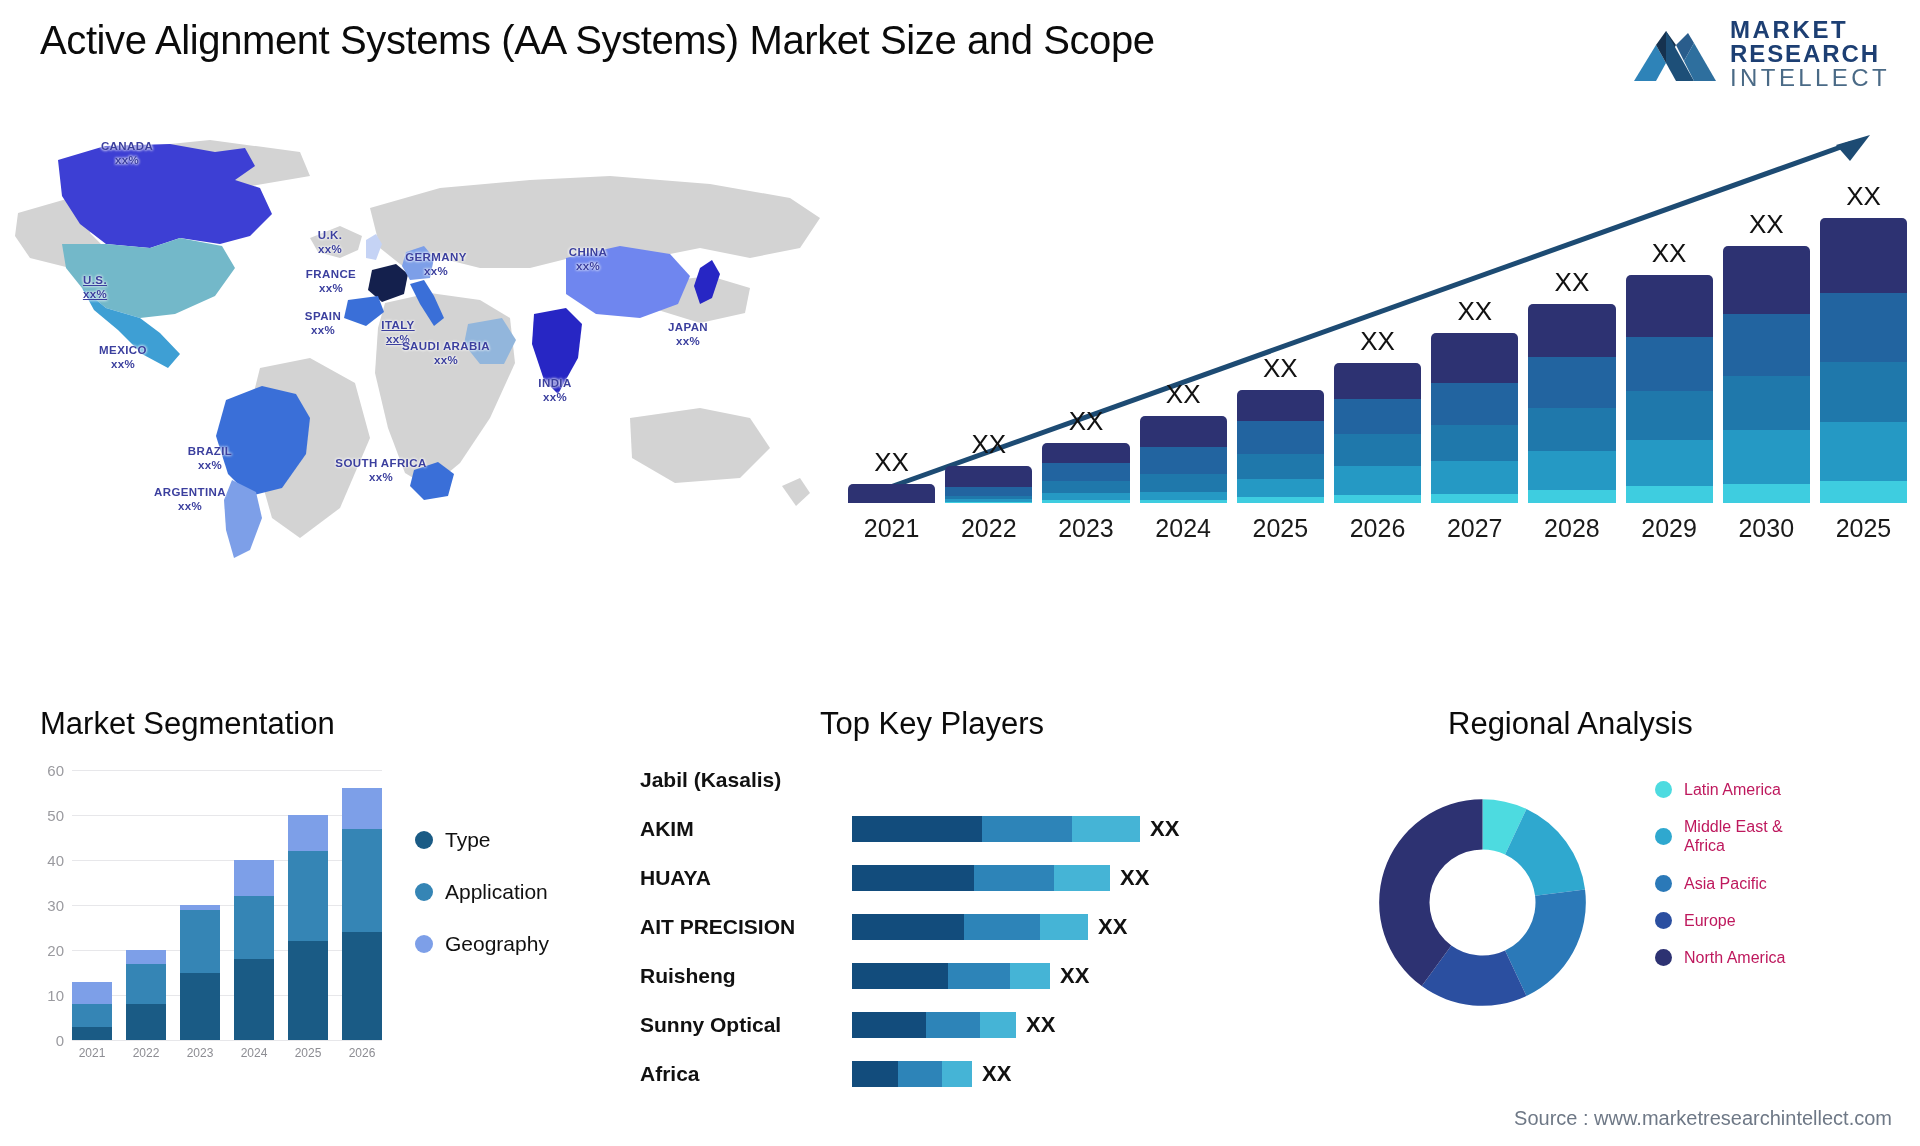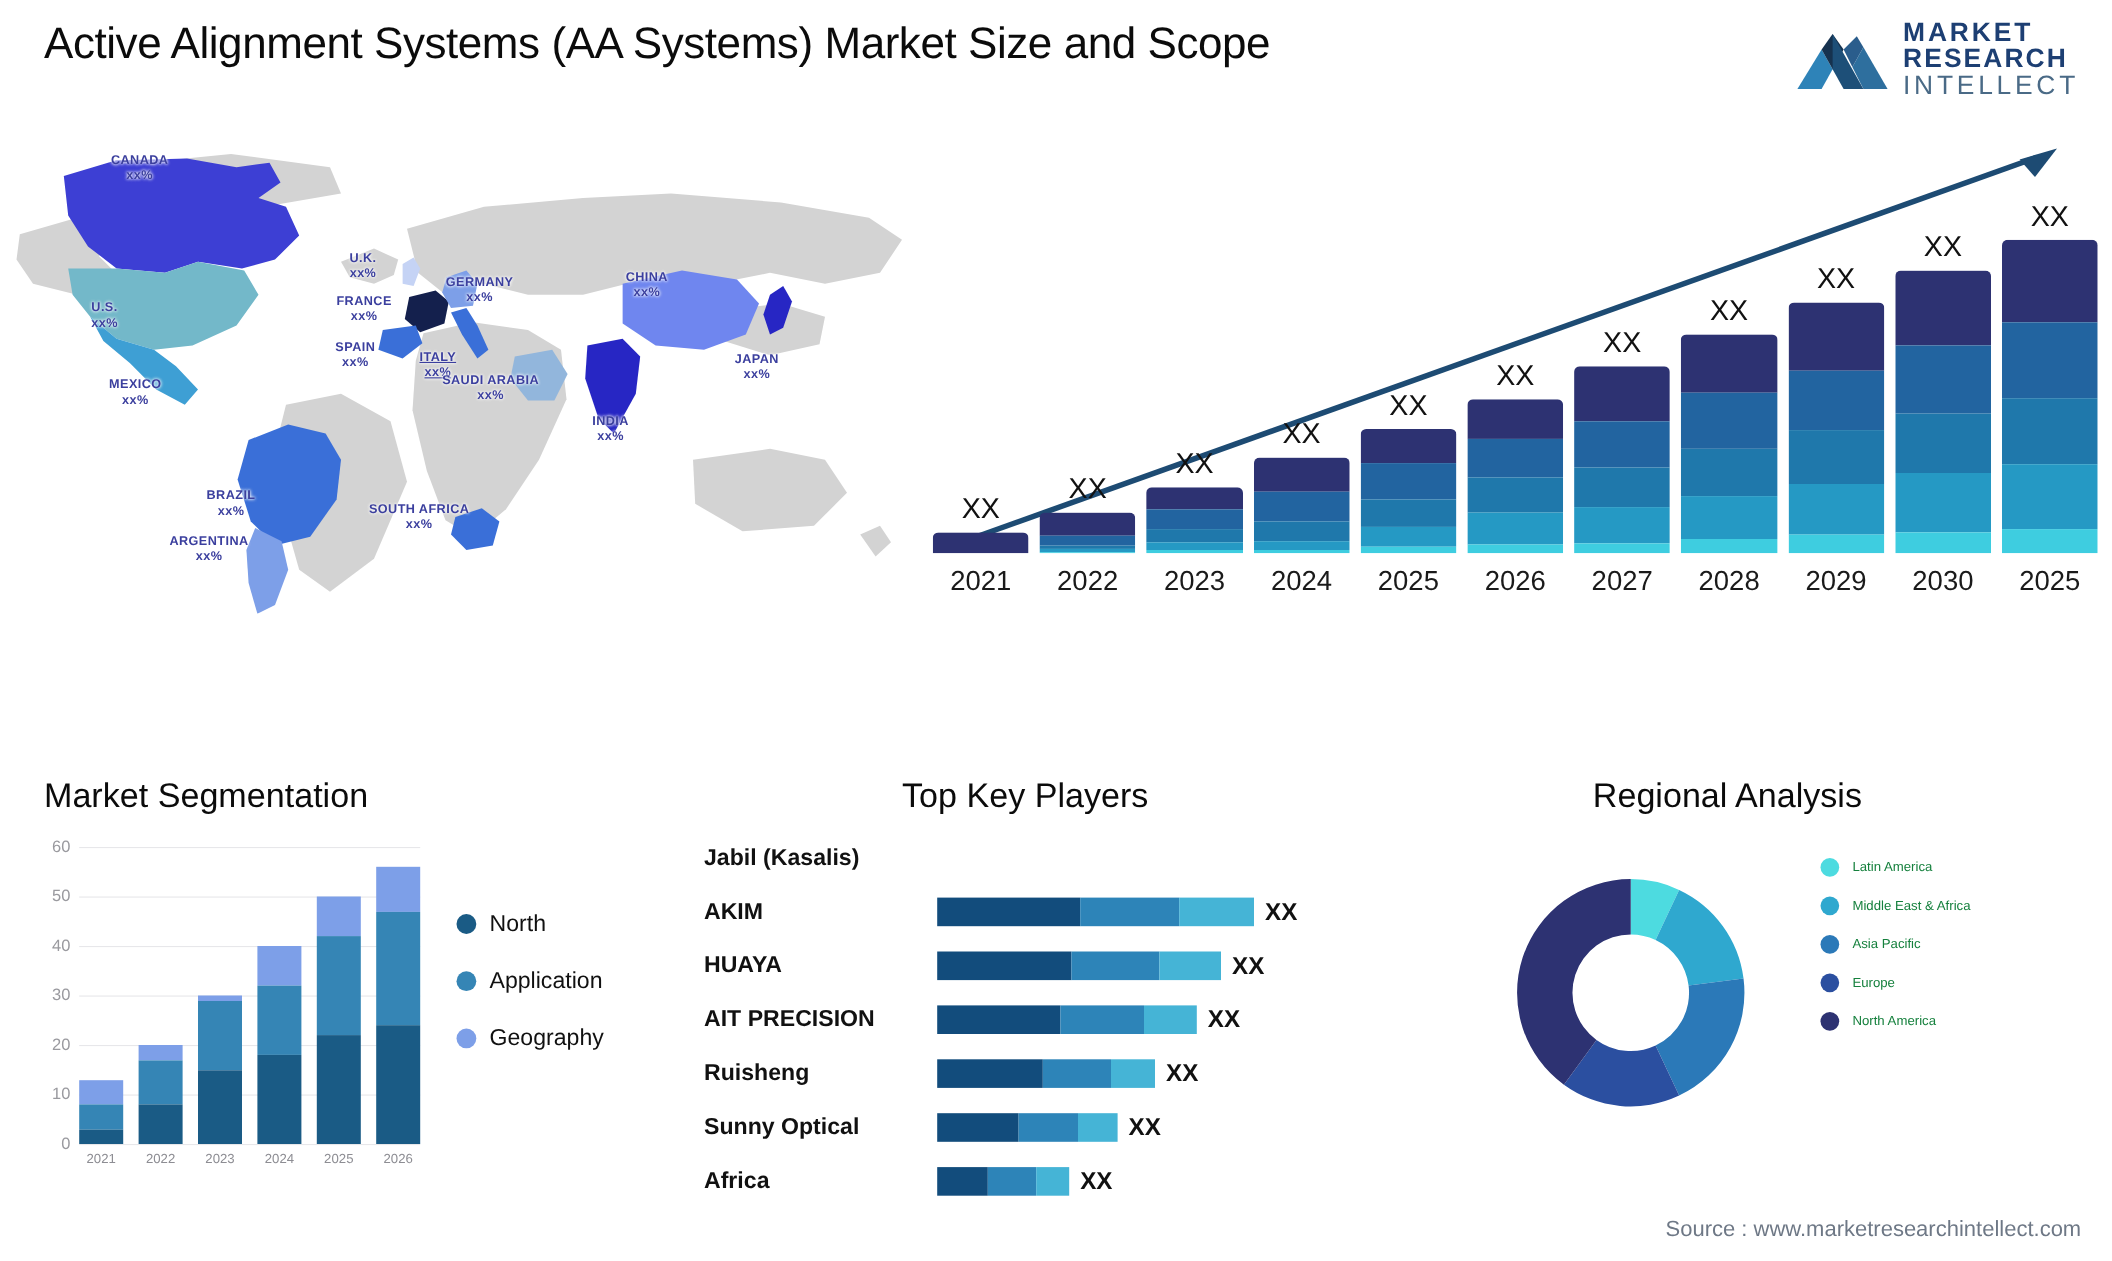--- a/index.html
+++ b/index.html
@@ -74,21 +74,21 @@
   .player-bar { height: 26px; display: flex; }
   .player-seg { height: 100%; }
   .player-val { font-size: 22px; color: #111; margin-left: 10px; }
 
   
   #region-panel { position: absolute; left: 1300px; top: 760px; width: 620px; height: 360px; }
   #donut { position: absolute; left: 50px; top: 10px; width: 265px; height: 265px; }
   #region-legend { position: absolute; left: 355px; top: 20px; display: flex; flex-direction: column; gap: 18px; }
   .reg-row { display: flex; align-items: center; gap: 12px; }
   .reg-dot { width: 17px; height: 17px; border-radius: 50%; flex: none; }
-  .reg-txt { font-size: 12px; color: #15803d; line-height: 1.2; max-width: 140px; }
+  .reg-txt { font-size: 16px; color: #be185d; line-height: 1.2; max-width: 140px; }
 
   
   #source {
     position: absolute; right: 28px; bottom: 16px;
     font-size: 20px; color: #6e7886;
   }
 </style>
 </head>
 <body>
 
@@ -147,21 +147,21 @@
         <path fill="#92b6dc" d="M458,206 L492,200 L506,222 L494,246 L470,246 L454,226 Z"></path>
         <path fill="#3a6fd8" d="M404,352 L428,344 L444,356 L438,378 L414,382 L400,368 Z"></path>
         <path fill="#6f86ef" d="M556,140 L610,128 L660,136 L680,158 L668,186 L630,200 L586,196 L556,176 Z"></path>
         <path fill="#2726c4" d="M524,196 L556,190 L572,206 L568,240 L548,276 L534,262 L522,226 Z"></path>
         <path fill="#2726c4" d="M690,150 L702,142 L710,156 L702,180 L690,186 L684,168 Z"></path>
       </g>
     </svg>
     <div id="map-labels">
         <div class="map-label" style="left: 117px; top: 21px;">CANADA
 xx%</div>
-        <div class="map-label" style="left: 85px; top: 155px;">U.S.
+        <div class="map-label" style="left: 85px; top: 155px; text-decoration: underline;">U.S.
 xx%</div>
         <div class="map-label" style="left: 113px; top: 225px;">MEXICO
 xx%</div>
         <div class="map-label" style="left: 200px; top: 326px;">BRAZIL
 xx%</div>
         <div class="map-label" style="left: 180px; top: 367px;">ARGENTINA
 xx%</div>
         <div class="map-label" style="left: 320px; top: 110px;">U.K.
 xx%</div>
         <div class="map-label" style="left: 321px; top: 149px;">FRANCE
@@ -388,21 +388,21 @@
         <div class="seg-x">2021</div>
         <div class="seg-x">2022</div>
         <div class="seg-x">2023</div>
         <div class="seg-x">2024</div>
         <div class="seg-x">2025</div>
         <div class="seg-x">2026</div>
       </div>
     <div id="seg-legend">
         <div class="seg-leg-row">
           <span class="seg-dot" style="background: rgb(26, 91, 133);"></span>
-          <span class="seg-leg-txt">North</span>
+          <span class="seg-leg-txt">Type</span>
         </div>
         <div class="seg-leg-row">
           <span class="seg-dot" style="background: rgb(53, 133, 181);"></span>
           <span class="seg-leg-txt">Application</span>
         </div>
         <div class="seg-leg-row">
           <span class="seg-dot" style="background: rgb(125, 159, 232);"></span>
           <span class="seg-leg-txt">Geography</span>
         </div>
       </div>

